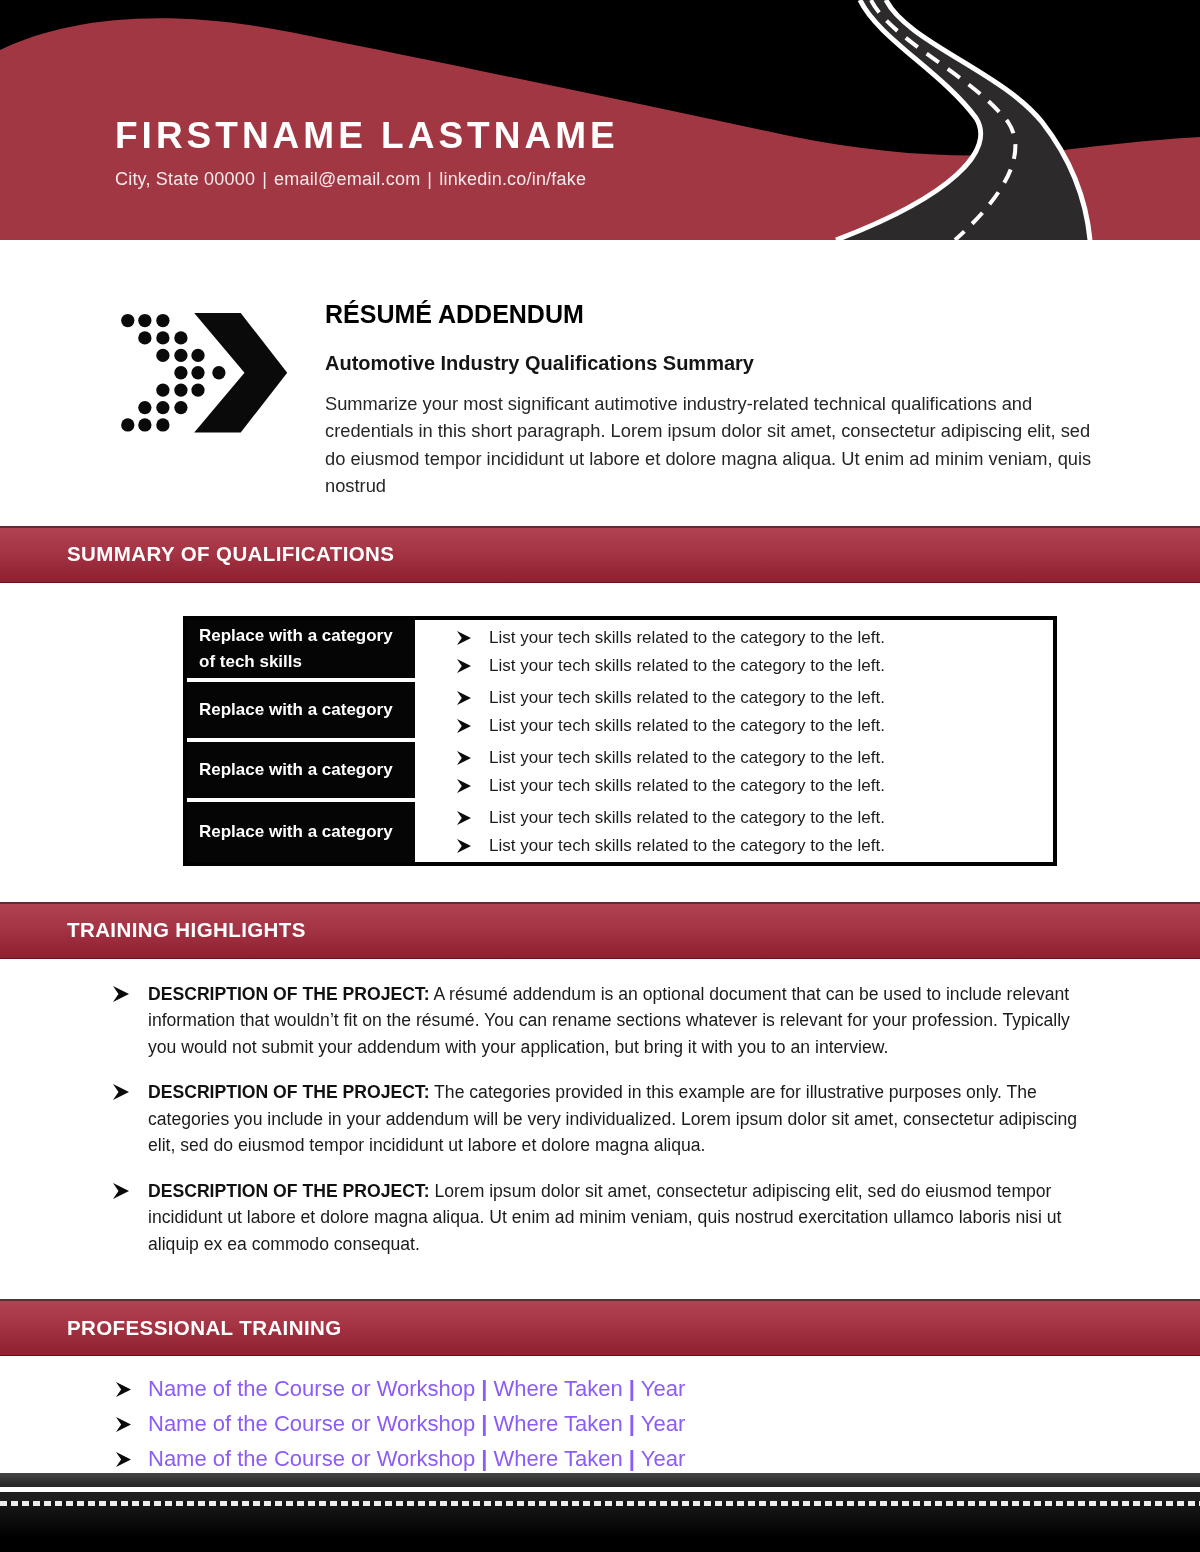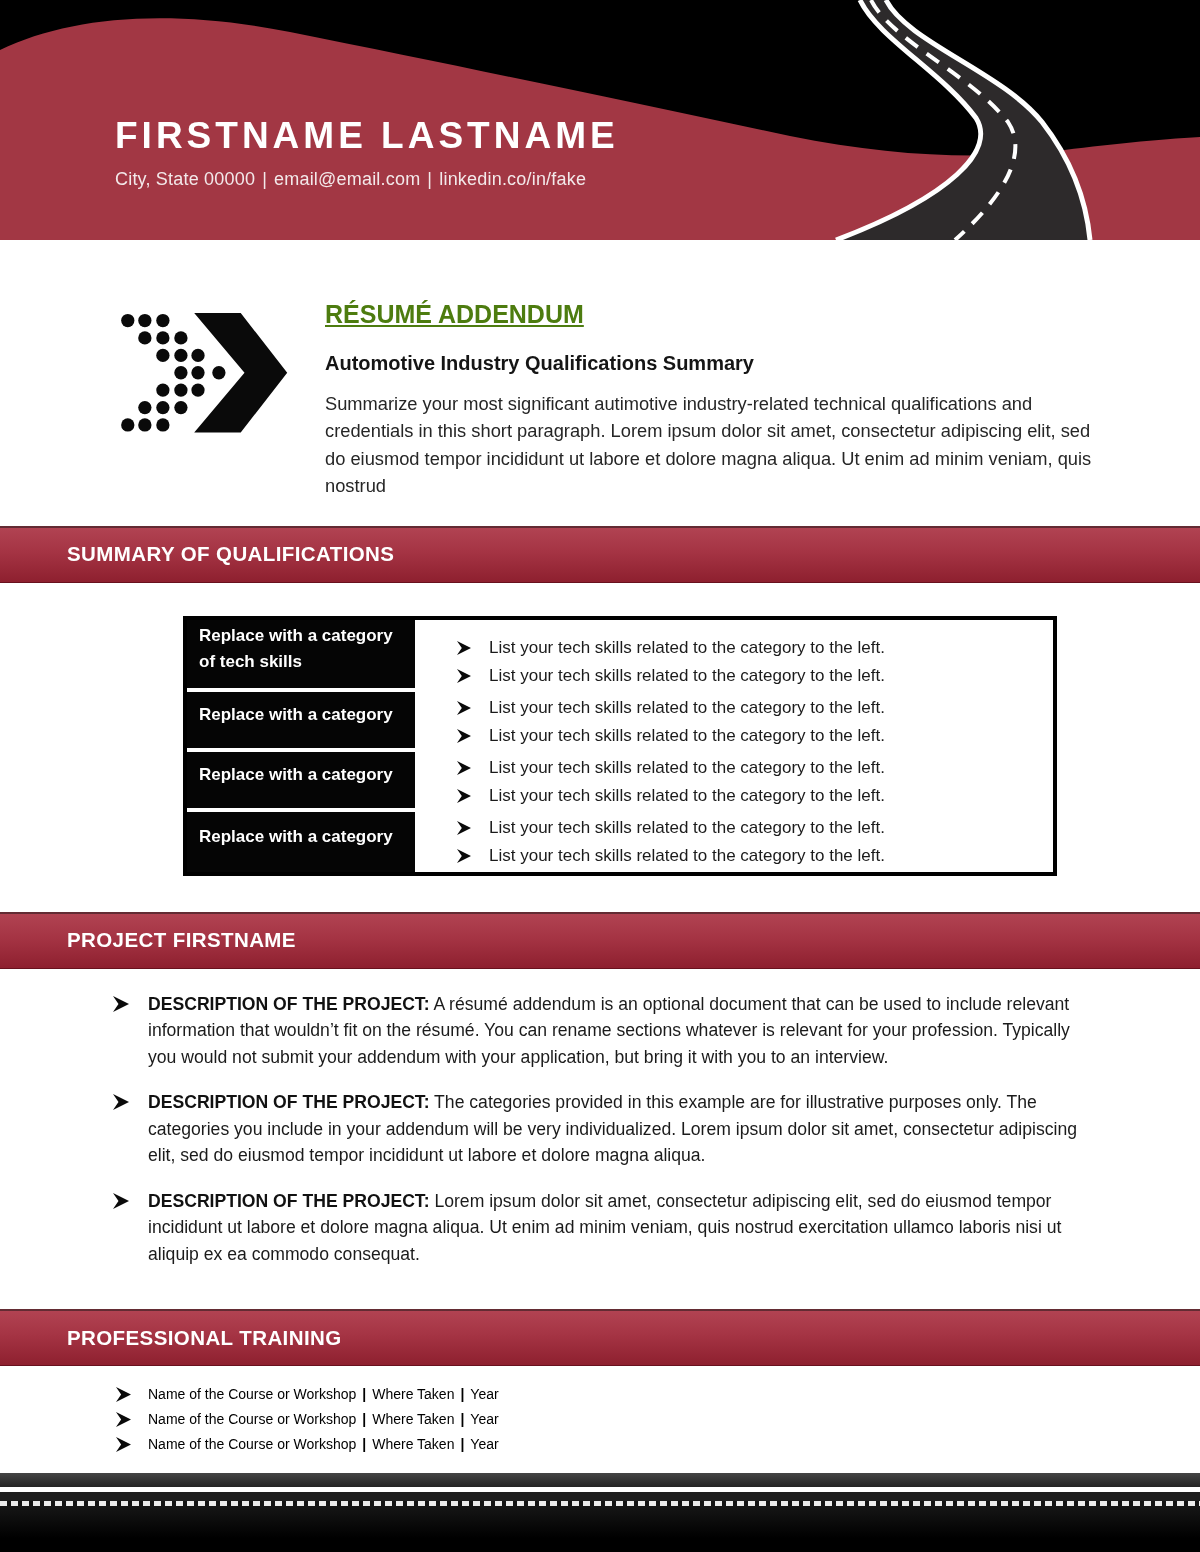--- a/index.html
+++ b/index.html
@@ -18,21 +18,21 @@
     line-height:1.1; white-space:nowrap;
   }
   .contact {
     margin-top:12px; color:#f3e9ea; font-size:18px; letter-spacing:.2px;
   }
   .contact .pipe { padding:0 7px; color:#f3e9ea; }
   
   .intro { display:flex; margin:60px 105px 0 105px; }
   .intro-icon { flex:0 0 auto; margin-top:6px; }
   .intro-text { margin-left:34px; width:775px; }
-  .intro-title { font-size:25px; font-weight:700; color:#4d7c0f;text-decoration:underline; }
+  .intro-title { font-size:25px; font-weight:700; color:#000000; }
   .intro-sub { font-size:20px; font-weight:700; margin-top:23px; color:#151515; }
   .intro-body { font-size:18.3px; line-height:1.5; margin-top:15px; color:#262626; }
   
   .banner {
     width:1200px; height:57px; display:flex; align-items:center;
     padding-left:67px;
     background:linear-gradient(180deg,#b24453 0%,#a53444 45%,#8d1f2e 100%);
     box-shadow:inset 0 2px 0 rgba(20,20,20,.5), inset 0 -1px 0 rgba(60,0,10,.45);
   }
   .banner span { color:#fff; font-size:20.5px; font-weight:700; letter-spacing:.4px; }
@@ -40,39 +40,39 @@
   .banner.b2 { margin-top:36px; }
   .banner.b3 { margin-top:42px; }
   
   .skills-table {
     margin:33px 0 0 183px; width:874px;
     border:4px solid #000; background:#fff;
     display:grid; grid-template-columns:228px 1fr;
   }
   .cat {
     background:#050505; color:#fff; font-weight:700; font-size:17px;
-    line-height:26px; padding:3px 10px 13px 12px;
+    line-height:26px; padding:3px 10px 3px 12px;
     border-bottom:4px solid #fff; display:flex; flex-direction:column; justify-content:center;
   }
   .cat.last { border-bottom:none; }
   .items { padding:2px 0 2px 42px; display:flex; flex-direction:column; justify-content:flex-end; }
   .skill-line { display:flex; align-items:center; height:28px; }
   .bullet-arrow { flex:0 0 auto; width:14px; height:14px; margin-right:18px; }
   .skill-line span { font-size:17px; color:#1b1b1b; }
   
   .projects { margin:22px 100px 0 113px; }
   .proj { display:flex; margin-bottom:19px; }
   .proj .bullet-arrow { width:16px; height:16px; margin-top:5px; margin-right:19px; }
   .proj p { font-size:17.6px; line-height:26.5px; color:#1b1b1b; width:945px; }
   .proj b { font-weight:700; color:#111;margin-top:12px; }
   
   .training { margin:20px 0 0 116px; }
   .course { display:flex; align-items:center; margin-bottom:9px; }
   .course .bullet-arrow { width:15px; height:15px; margin-right:17px; }
-  .course .txt { font-size:14px; color:#000000;text-align:right; }
+  .course .txt { font-size:22px; color:#8b5cf6;text-align:right; }
   .course .sep { font-weight:700; padding:0 6px; }
   
   .footer { position:absolute; left:0; bottom:0; width:1200px; height:79px; }
   .road-band1 { height:14px; background:linear-gradient(180deg,#454545,#232323); }
   .road-white { height:5px; background:#ffffff; }
   .road-band2 { height:9px; background:#1e1e1e; }
   .road-dashes {
     height:5px;
     background:repeating-linear-gradient(to right,#ececec 0 7px,#141414 7px 11px);
   }
@@ -199,21 +199,21 @@
       <div class="skill-line">
         <svg class="bullet-arrow" viewBox="0 0 14 14">
             <path d="M0 0 L14 7 L0 14 L4.8 7 Z" fill="#0a0a0a"></path>
           </svg>
         <span>List your tech skills related to the category to the left.</span>
       </div>
     </div>
   </div>
 
   <div class="banner b2">
-    <span>PROJECT FIRSTNAME</span>
+    <span>TRAINING HIGHLIGHTS</span>
   </div>
 
   <div class="projects">
     <div class="proj">
       <svg class="bullet-arrow" viewBox="0 0 14 14">
           <path d="M0 0 L14 7 L0 14 L4.8 7 Z" fill="#0a0a0a"></path>
         </svg>
       <p><b>DESCRIPTION OF THE PROJECT:</b><span> A résumé addendum is an optional document that can be used to include relevant information that wouldn’t fit on the résumé. You can rename sections whatever is relevant for your profession. Typically you would not submit your addendum with your application, but bring it with you to an interview.</span></p>
     </div>
     <div class="proj">

